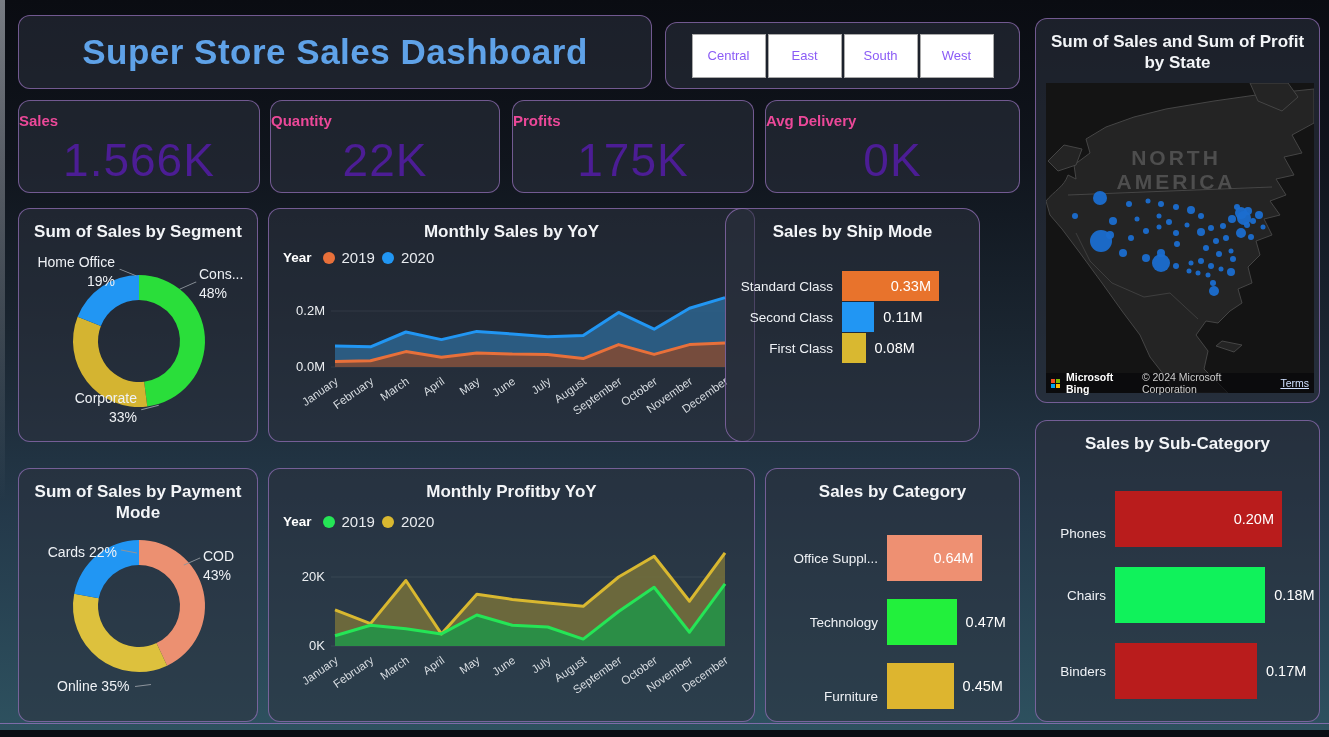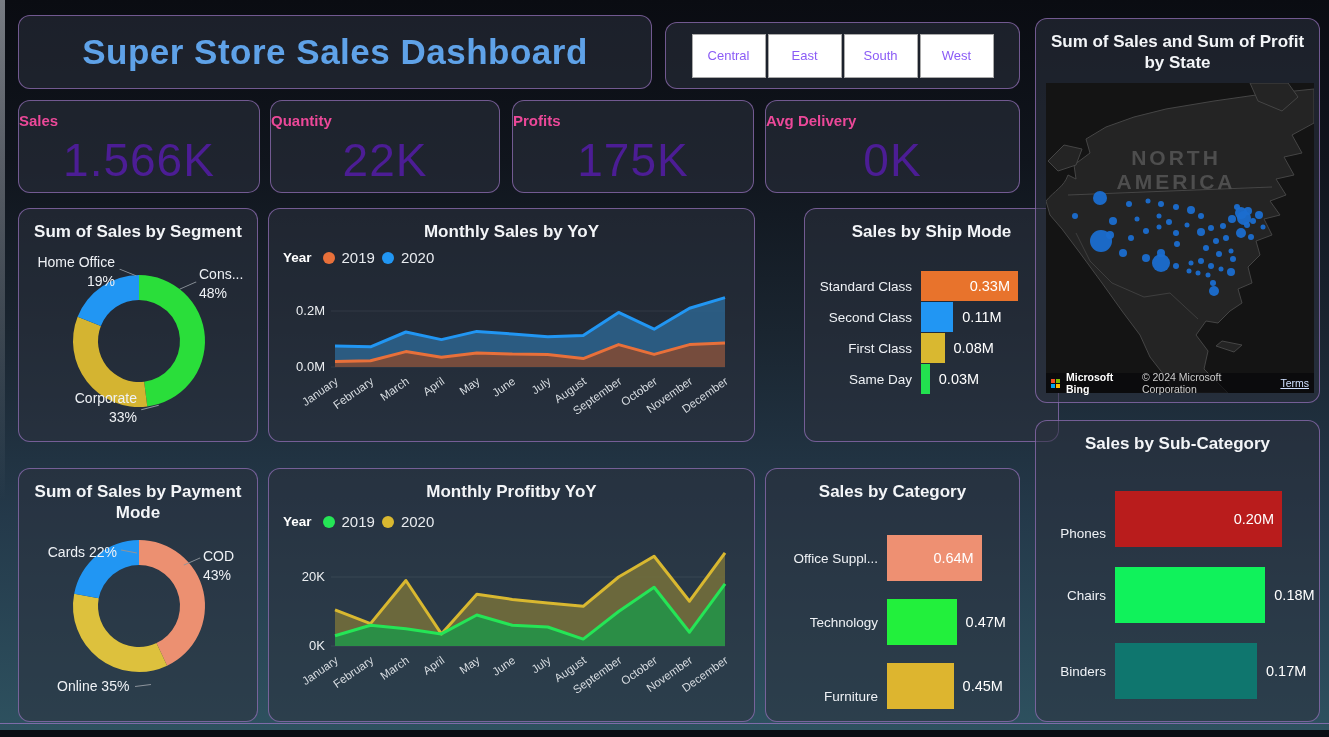--- a/index.html
+++ b/index.html
@@ -134,21 +134,21 @@
       <text class="xtick" transform="translate(241.3,116) rotate(-35)" text-anchor="end">June</text>
       <text class="xtick" transform="translate(276.7,116) rotate(-35)" text-anchor="end">July</text>
       <text class="xtick" transform="translate(312.2,116) rotate(-35)" text-anchor="end">August</text>
       <text class="xtick" transform="translate(347.6,116) rotate(-35)" text-anchor="end">September</text>
       <text class="xtick" transform="translate(383.1,116) rotate(-35)" text-anchor="end">October</text>
       <text class="xtick" transform="translate(418.5,116) rotate(-35)" text-anchor="end">November</text>
       <text class="xtick" transform="translate(454.0,116) rotate(-35)" text-anchor="end">December</text>
     </svg>
 </div>
 
-<div class="card" style="left:804px;top:208px;width:255px;height:234px;">
+<div class="card" style="left:725px;top:208px;width:255px;height:234px;border-radius:17px;">
   <div class="card-title">Sales by Ship Mode</div>
   <div class="bars" style="top:62px;gap:1px;">
     <div class="bar-row" style="height:30px;">
       <div class="bar-label" style="width:95px;">Standard Class</div>
       <div class="bar-track">
         <div class="bar-fill" style="width: 97px; background: rgb(232, 115, 44);">
             <span class="bar-value">0.33M</span>
           </div>
       </div>
     </div>
@@ -158,28 +158,20 @@
         <div class="bar-fill out" style="width: 32.3px; background: rgb(33, 150, 243);">
             <span class="bar-value">0.11M</span>
           </div>
       </div>
     </div>
     <div class="bar-row" style="height:30px;">
       <div class="bar-label" style="width:95px;">First Class</div>
       <div class="bar-track">
         <div class="bar-fill out" style="width: 23.5px; background: rgb(217, 184, 48);">
             <span class="bar-value">0.08M</span>
-          </div>
-      </div>
-    </div>
-    <div class="bar-row" style="height:30px;">
-      <div class="bar-label" style="width:95px;">Same Day</div>
-      <div class="bar-track">
-        <div class="bar-fill out" style="width: 8.8px; background: rgb(34, 225, 79);">
-            <span class="bar-value">0.03M</span>
           </div>
       </div>
     </div>
   </div>
 </div>
 
 <div class="card" id="map-card">
   <div class="card-title">Sum of Sales and Sum of Profit by State</div>
   <svg class="map-svg" width="268" height="310" viewBox="0 0 268 310">
     <rect x="0" y="0" width="268" height="310" fill="#141414"></rect>
@@ -365,21 +357,21 @@
       <div class="bar-label" style="width:58px;">Chairs</div>
       <div class="bar-track">
         <div class="bar-fill out" style="width: 150.3px; background: rgb(16, 242, 91);">
             <span class="bar-value">0.18M</span>
           </div>
       </div>
     </div>
     <div class="bar-row" style="height:56px;">
       <div class="bar-label" style="width:58px;">Binders</div>
       <div class="bar-track">
-        <div class="bar-fill out" style="width: 142px; background: #0f766e;">
+        <div class="bar-fill out" style="width: 142px; background: #b91c1c;">
             <span class="bar-value">0.17M</span>
           </div>
       </div>
     </div>
   </div>
 </div>
 
 <div class="bottom-rule"></div>
 <div class="bottom-dark"></div>
 

